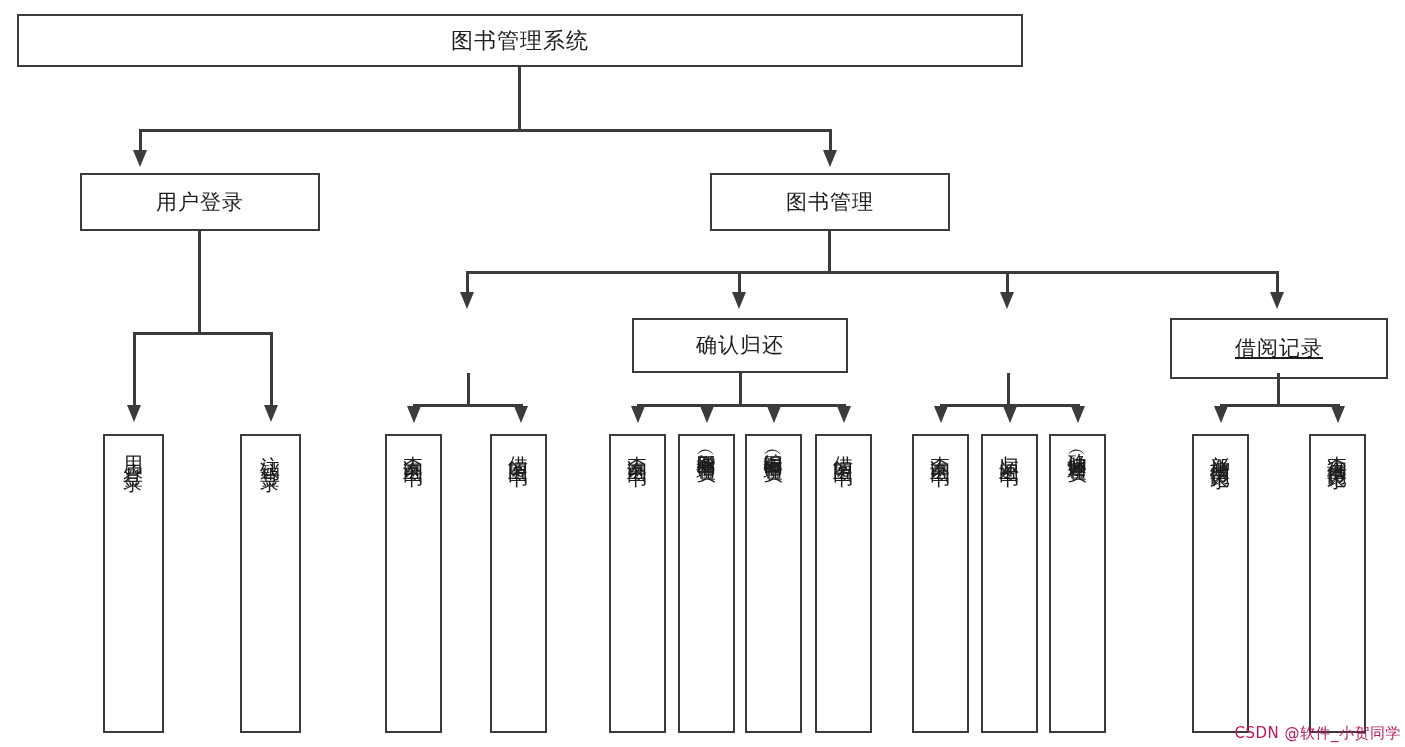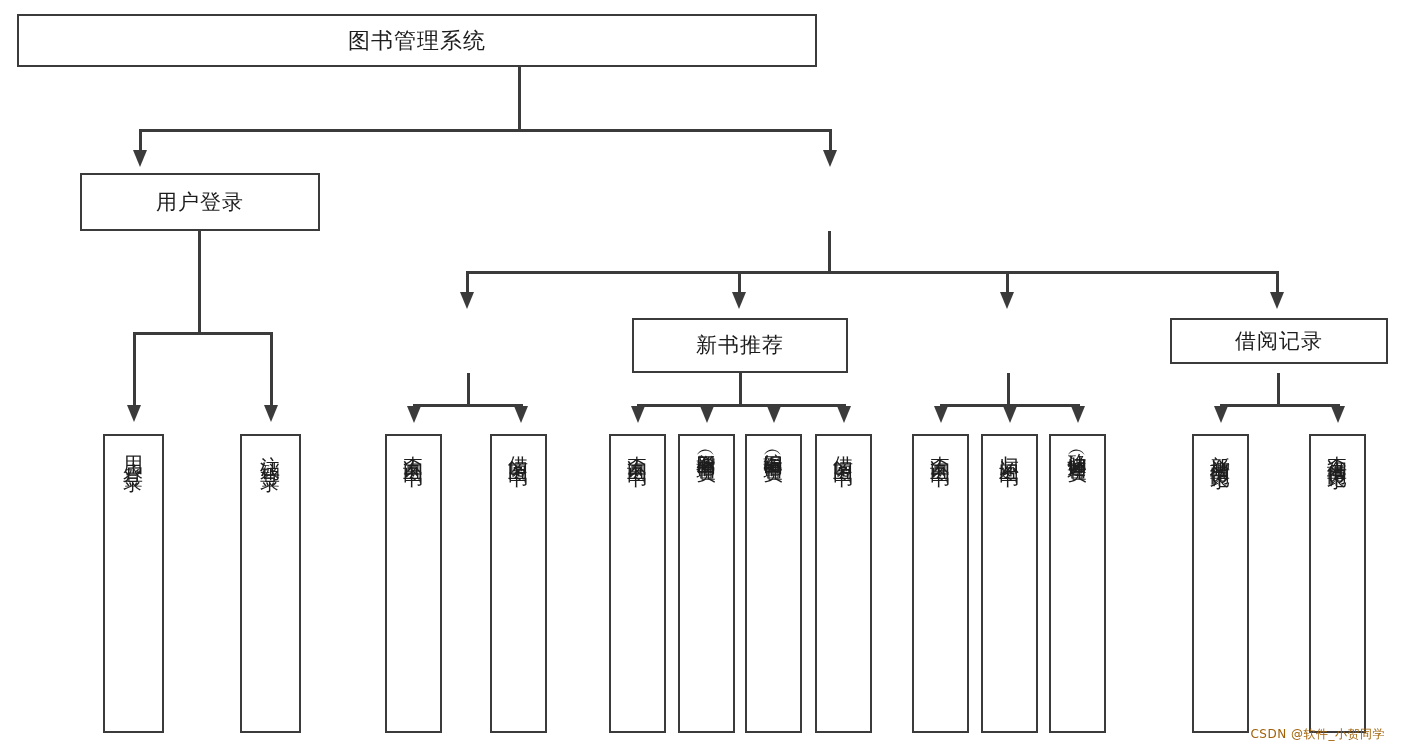--- a/index.html
+++ b/index.html
@@ -65,49 +65,52 @@
   .arrow{
     position:absolute;
     width:0;height:0;
     border-left:7px solid transparent;
     border-right:7px solid transparent;
     border-top:17px solid #3b3b3b;
   }
   
   #watermark{
     position:absolute;
-    right:20px;
+    right:4px;
     bottom:4px;
-    font-size:12px;
-    color:#a16207;
+    font-size:15px;
+    color:#be185d;
     letter-spacing:0.5px;
     white-space:nowrap;
     pointer-events:none;
   }
 </style>
 </head>
 <body>
 
 <div id="canvas">
 
-  <div class="node title" style="left:17px;top:14px;width:800px;height:53px;">
+  <div class="node title" style="left:17px;top:14px;width:1006px;height:53px;">
     <span>图书管理系统</span>
   </div>
 
   <div class="ln vl" style="left:518px;top:67px;height:64px;"></div>
 
   <div class="ln hl" style="left:139px;top:129px;width:693px;"></div>
 
   <div class="ln vl" style="left:139px;top:129px;height:22px;"></div>
   <div class="arrow" style="left:133px;top:150px;"></div>
   <div class="ln vl" style="left:829px;top:129px;height:22px;"></div>
   <div class="arrow" style="left:823px;top:150px;"></div>
 
   <div class="node h" style="left:80px;top:173px;width:240px;height:58px;">
     <span>用户登录</span>
+  </div>
+  <div class="node h" style="left:710px;top:173px;width:240px;height:58px;">
+    <span>图书管理</span>
   </div>
 
   <div class="ln vl" style="left:198px;top:231px;height:103px;"></div>
   <div class="ln hl" style="left:133px;top:332px;width:140px;"></div>
   <div class="ln vl" style="left:133px;top:332px;height:74px;"></div>
   <div class="arrow" style="left:127px;top:405px;"></div>
   <div class="ln vl" style="left:270px;top:332px;height:74px;"></div>
   <div class="arrow" style="left:264px;top:405px;"></div>
 
   <div class="ln vl" style="left:828px;top:231px;height:42px;"></div>
@@ -115,23 +118,23 @@
   <div class="ln vl" style="left:466px;top:271px;height:22px;"></div>
   <div class="arrow" style="left:460px;top:292px;"></div>
   <div class="ln vl" style="left:738px;top:271px;height:22px;"></div>
   <div class="arrow" style="left:732px;top:292px;"></div>
   <div class="ln vl" style="left:1006px;top:271px;height:22px;"></div>
   <div class="arrow" style="left:1000px;top:292px;"></div>
   <div class="ln vl" style="left:1276px;top:271px;height:22px;"></div>
   <div class="arrow" style="left:1270px;top:292px;"></div>
 
   <div class="node h" style="left:632px;top:318px;width:216px;height:55px;">
-    <span>新书推荐</span>
-  </div>
-  <div class="node h" style="left:1170px;top:318px;width:218px;height:46px;">
+    <span>确认归还</span>
+  </div>
+  <div class="node h" style="left:1170px;top:318px;width:218px;height:61px;text-decoration:underline;">
     <span>借阅记录</span>
   </div>
 
   <div class="ln vl" style="left:467px;top:373px;height:33px;"></div>
   <div class="ln hl" style="left:413px;top:404px;width:110px;"></div>
   <div class="ln vl" style="left:413px;top:404px;height:4px;"></div>
   <div class="arrow" style="left:407px;top:406px;"></div>
   <div class="ln vl" style="left:520px;top:404px;height:4px;"></div>
   <div class="arrow" style="left:514px;top:406px;"></div>
 

